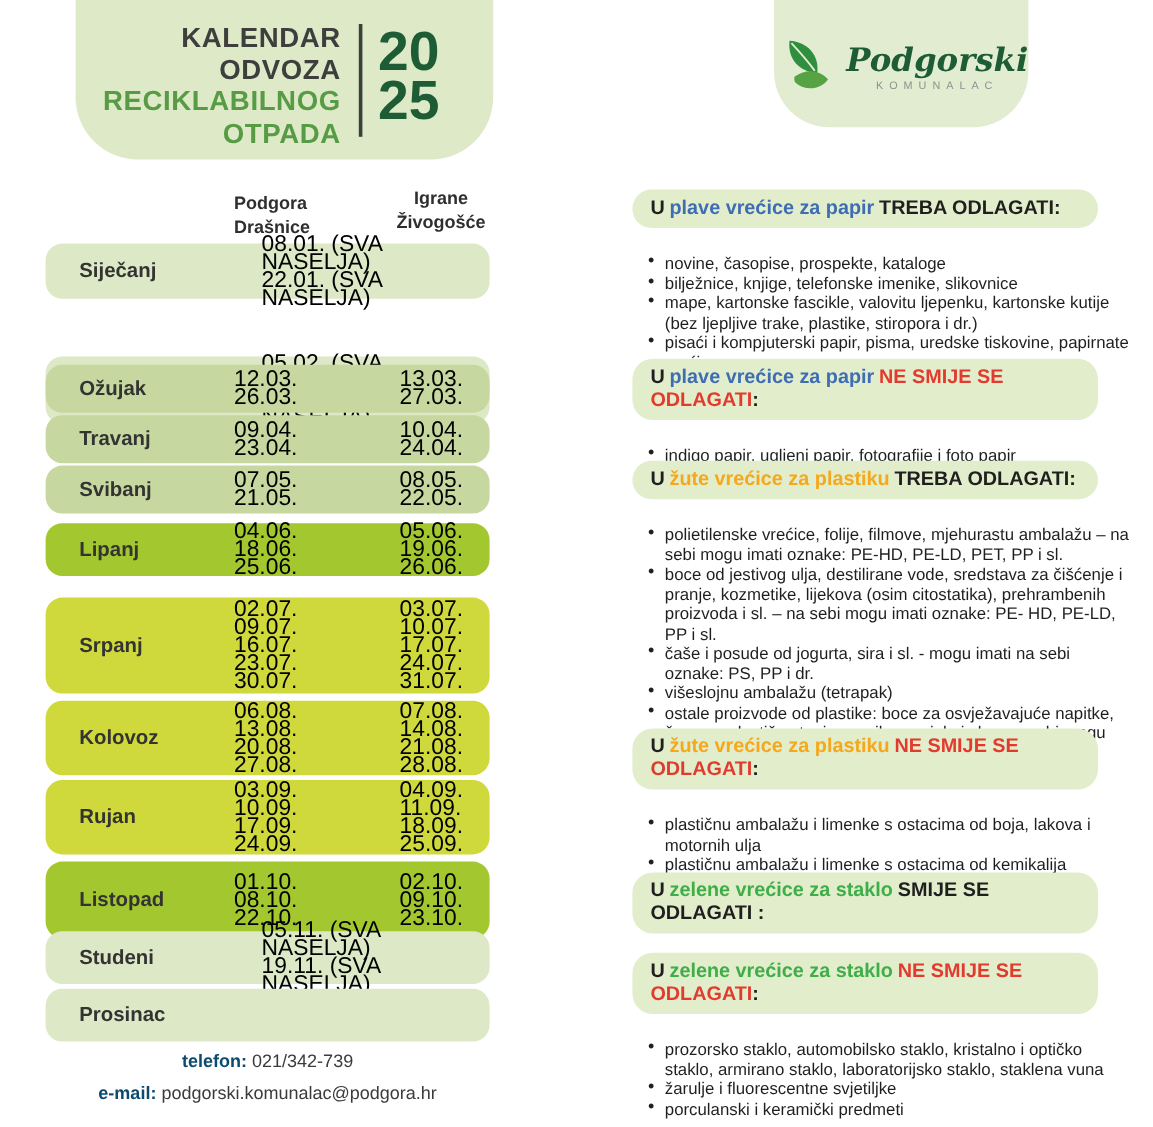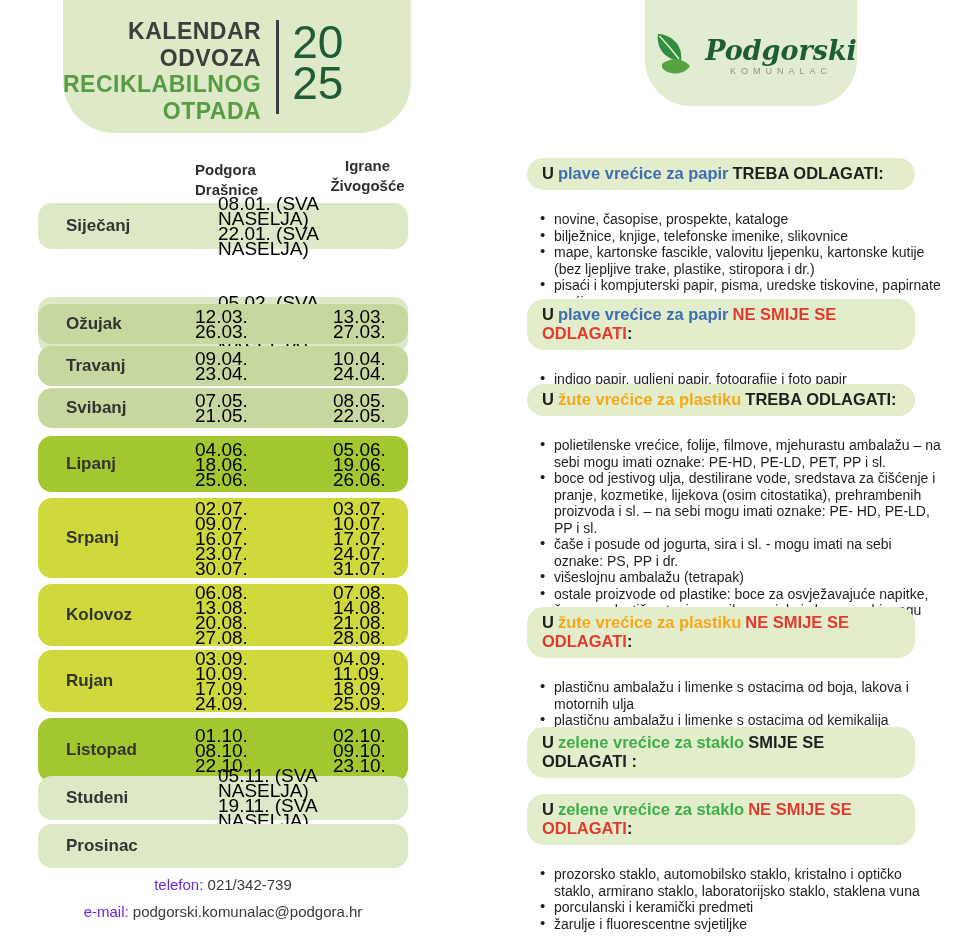--- a/index.html
+++ b/index.html
@@ -5,27 +5,27 @@
   * { margin:0; padding:0; box-sizing:border-box; }
   html,body { background:#ffffff; }
   .page {
     position:relative; width:961px; height:939px; background:#ffffff;
     font-family:"Liberation Sans", sans-serif; color:#2f2f2e; overflow:hidden;
   }
   
   .title-badge {
     position:absolute; left:63px; top:0; width:348px; height:133px;
     background:#dde9c7; border-radius:0 0 52px 52px;
-    display:flex; justify-content:flex-start; padding:18px 22px 0 0;
+    display:flex; justify-content:center; padding:18px 22px 0 0;
   }
   .title-lines { text-align:right; font-size:23px; line-height:26.5px; font-weight:bold; letter-spacing:.5px; }
   .title-lines .dark { color:#3e3e3d; }
   .title-lines .green { color:#579b45; }
   .title-divider { width:3px; height:94px; background:#3e3e3d; margin:2px 13px 0 15px; }
-  .year-box { font-size:46px; font-weight:normal; color:#1d5c35; line-height:41px; padding-top:4px; }
+  .year-box { font-size:46px; font-weight:bold; color:#1d5c35; line-height:41px; padding-top:4px; }
   .logo-badge {
     position:absolute; left:645px; top:0; width:212px; height:106px;
     background:#e2ecd1; border-radius:0 0 46px 46px;
     display:flex; align-items:center; justify-content:center; gap:6px; padding-top:6px;
   }
   .leaf-icon { flex:0 0 auto; }
   .logo-text { display:flex; flex-direction:column; align-items:center; }
   .logo-name { font-family:"DejaVu Serif", serif; font-style:italic; font-weight:bold; font-size:27px; color:#1d5c35; line-height:28px; }
   .logo-sub { font-size:9px; letter-spacing:5px; color:#8f8f8d; margin-top:1px; }
 
@@ -37,40 +37,40 @@
   .row { position:absolute; left:0; width:100%; border-radius:14px; }
   .t-light { background:#dce8c6; }
   .t-med   { background:#c6d89f; }
   .t-grn   { background:#a3c72f; }
   .t-yel   { background:#d0d93b; }
   .r1 { top:203px; height:46px; }
   .r2 { top:253px; height:56px;margin-top:44px; }
   .r3 { top:304px; height:40px; }
   .r4 { top:346px; height:40px; }
   .r5 { top:388px; height:40px;padding-left:24px; }
-  .r6 { top:436px; height:56px; }
+  .r6 { top:436px; height:44px; }
   .r7 { top:498px; height:80px; }
   .r8 { top:584px; height:62px; }
   .r9 { top:650px; height:62px; }
   .r10 { top:718px; height:64px; }
   .r11 { top:776px; height:44px; }
   .r12 { top:824px; height:44px;padding-left:21px; }
   .mname {
     position:absolute; left:28px; top:0; height:100%;
     display:flex; align-items:center;
     font-size:17px; font-weight:bold; color:#333332;
   }
   .dates { position:absolute; top:50%; transform:translateY(-50%); font-size:19px; line-height:15px; color:#000000; }
   .dates.c1 { left:157px; }
   .dates.c2 { left:295px; }
   .dates.span { left:180px; }
   .contact { position:absolute; left:0; width:100%; text-align:center; font-size:15px; color:#3b3b3a; }
   .contact.tel { top:876px; }
   .contact.mail { top:903px; }
-  .contact .lbl { color:#6d28d9; font-weight:normal; }
+  .contact .lbl { color:#0c4a6e; font-weight:bold; }
 
   
   .info-col { position:absolute; left:527px; top:0; width:426px; }
   .info { position:absolute; left:0; width:100%; }
   .s1 { top:158px; } .s2 { top:299px; } .s3 { top:384px; }
   .s4 { top:607px; } .s5 { top:727px; } .s6 { top:794px; }
   .pill {
     width:388px; background:#e2edcc; border-radius:17px;
     padding:6px 15px 7px 15px; font-size:16.5px; font-weight:bold; color:#1f1f1f;
   }
@@ -341,19 +341,19 @@
         <li>samo staklena ambalaža – boce, staklenke i slično.</li>
       </ul>
     </section>
 
     <section class="info s6">
       <div class="pill">
         <span>U</span><span class="bag green">zelene vrećice za staklo</span><span class="act red">NE SMIJE SE ODLAGATI</span><span>:</span>
       </div>
       <ul class="bullets">
         <li>prozorsko staklo, automobilsko staklo, kristalno i optičko staklo, armirano staklo, laboratorijsko staklo, staklena vuna</li>
+        <li>žarulje i fluorescentne svjetiljke</li>
         <li>porculanski i keramički predmeti</li>
-        <li>žarulje i fluorescentne svjetiljke</li>
       </ul>
     </section>
 
   </div>
 </div>
 
 </body></html>

